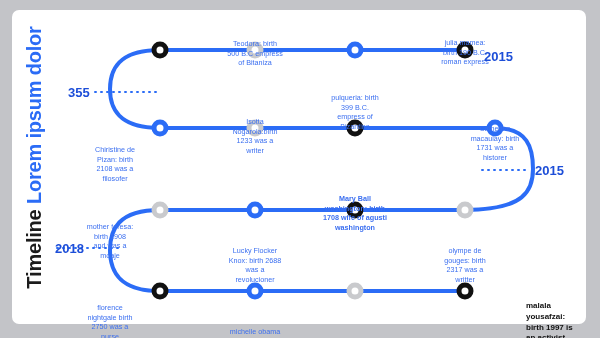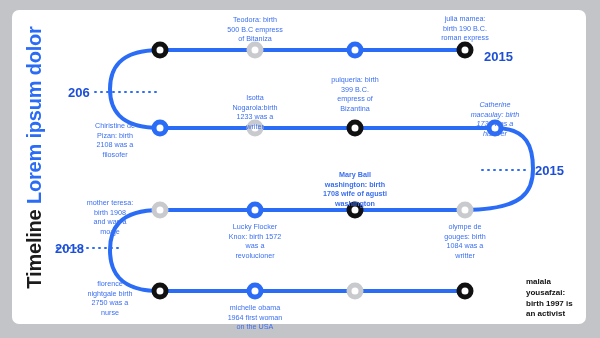--- a/index.html
+++ b/index.html
@@ -72,20 +72,21 @@
   }
 
   
   .cap {
     position: absolute;
     font-size: 7.2px;
     line-height: 1.32;
     color: #3b6ff0;
     text-align: center;
     white-space: pre-line;
+    margin-top: 24px;
   }
   .cap.left-align { text-align: left; }
   .cap.bold-black {
     color: #111111;
     font-weight: bold;
     font-size: 8px;
     line-height: 1.35;
   }
 </style>
 </head>
@@ -180,56 +181,56 @@
 birth 190 B.C.
 roman express</div>
       <div class="cap" style="width: 92px; left: 69px; top: 121px;">Chiristine de
 Pizan: birth
 2108 was a
 filosofer</div>
       <div class="cap" style="width: 100px; left: 205px; top: 93px;">Isotta
 Nogarola:birth
 1233 was a
 writer</div>
-      <div class="cap" style="width: 110px; left: 300px; top: 75px;">pulqueria: birth
+      <div class="cap" style="width: 110px; left: 300px; top: 69px;">pulqueria: birth
 399 B.C.
 empress of
 Bizantina</div>
-      <div class="cap" style="width: 104px; left: 443px; top: 100px; font-style: italic;">Catherine
+      <div class="cap" style="width: 104px; left: 443px; top: 100px;">Catherine
 macaulay: birth
 1731 was a
 historer</div>
       <div class="cap" style="width: 92px; left: 64px; top: 198px;">mother teresa:
 birth 1908
 and was a
 moaje</div>
       <div class="cap" style="width: 110px; left: 200px; top: 222px;">Lucky Flocker
-Knox: birth 1572
+Knox: birth 2688
 was a
 revolucioner</div>
       <div class="cap" style="width: 118px; left: 296px; top: 170px; font-weight: bold;">Mary Ball
 washington:  birth
 1708 wife of agusti
 washington</div>
       <div class="cap" style="width: 100px; left: 415px; top: 222px;">olympe de
 gouges: birth
-1084 was a
+2317 was a
 writter</div>
       <div class="cap" style="width: 96px; left: 62px; top: 279px;">florence
 nightgale birth
 2750 was a
 nurse</div>
       <div class="cap" style="width: 110px; left: 200px; top: 303px;">michelle obama
 1964 first woman
 on the USA</div>
       <div class="cap bold-black left-align" style="width: 100px; left: 526px; top: 277px;">malala
 yousafzai:
 birth 1997 is
 an activist</div>
     </div>
   <div id="eras-layer">
-      <div class="era" style="left: 68px; top: 92px;">206</div>
+      <div class="era" style="left: 68px; top: 92px;">355</div>
       <div class="era" style="left: 484px; top: 56px;">2015</div>
       <div class="era" style="left: 535px; top: 170px;">2015</div>
       <div class="era" style="left: 30px; top: 248px; padding-left: 25px;">2018</div>
     </div>
 
 </div>
 
 </body></html>

